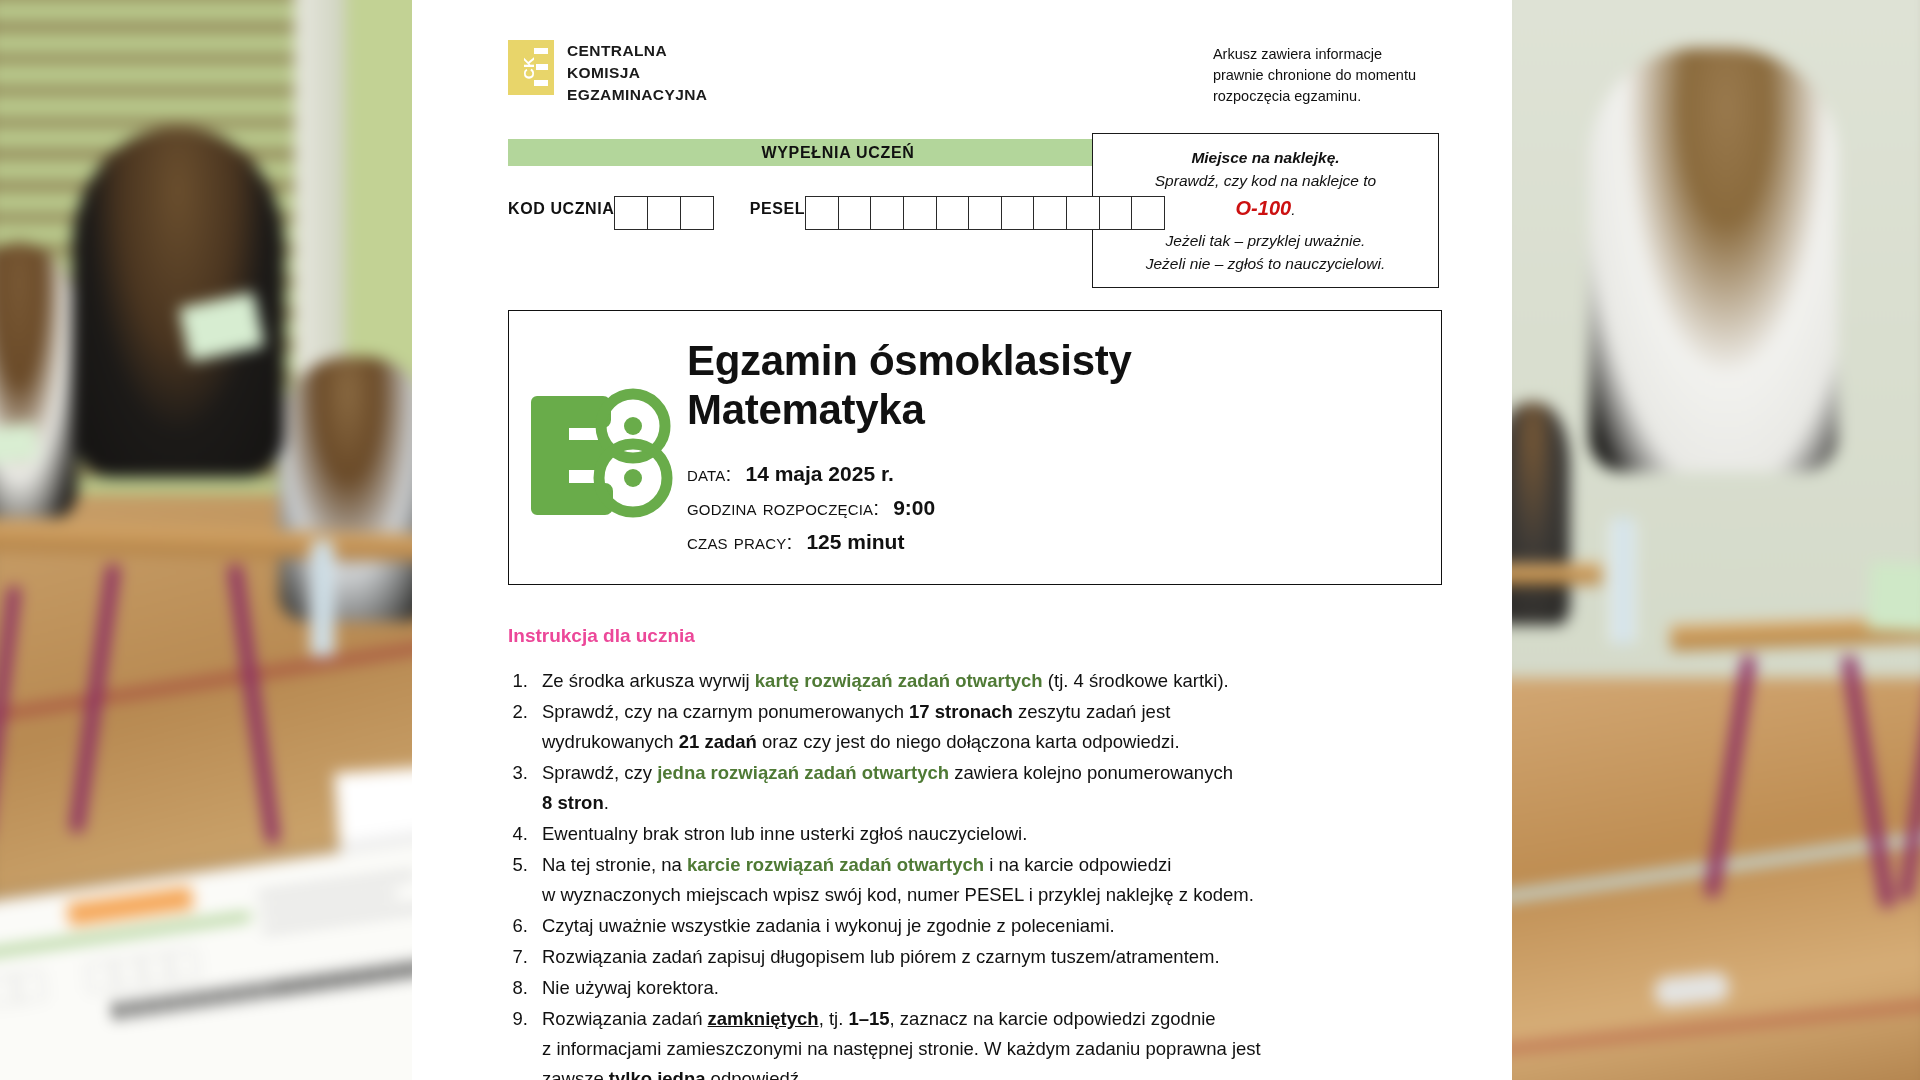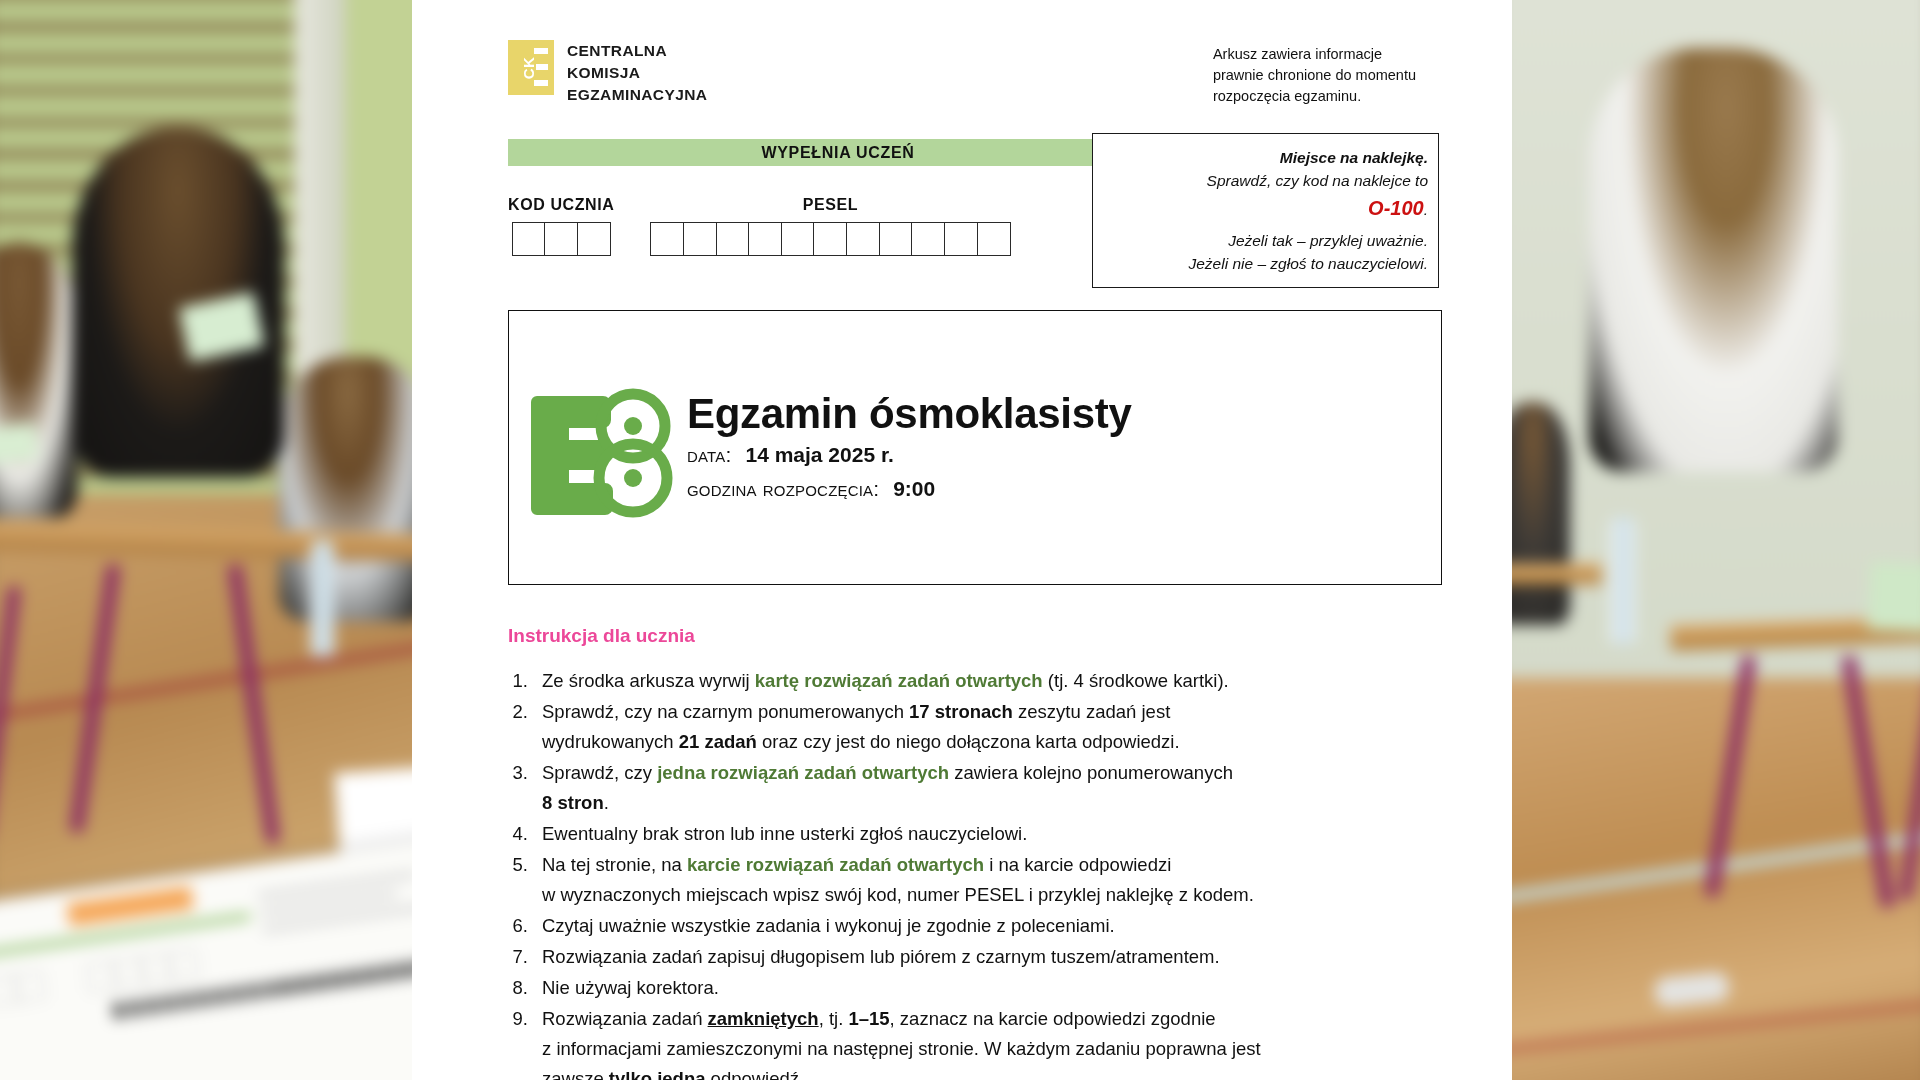--- a/index.html
+++ b/index.html
@@ -220,33 +220,33 @@
     display:flex; align-items:center; justify-content:center;
   }
   .greenbar span {
     font-size:16px; font-weight:bold; color:#111; letter-spacing:.7px;
   }
 
   
   .sticker {
     position:absolute; left:680px; top:133px; width:347px; height:155px;
     border:1.6px solid #1a1a1a; background:#fff;
-    display:flex; flex-direction:column; align-items:flex-end; justify-content:center;
+    display:flex; flex-direction:column; align-items:center; justify-content:center;
     padding: 6px 10px;
   }
   .sticker .l {
     font-style: italic; font-size:15.5px; color:#111; line-height:1.5; text-align:center;
   }
   .sticker .l.b { font-weight:bold; }
   .sticker .code { color:#cc1111; font-weight:bold; font-size:20px; }
 
   
   .fields { position:absolute; left:96px; top:196px; }
   .fl { display:flex; align-items:flex-start; gap:36px; }
-  .fgroup { display:flex; flex-direction:column; align-items:center; }
+  .fgroup { display:flex; flex-direction:row; align-items:center; }
   .flabel { font-size:16px; font-weight:bold; color:#111; letter-spacing:.6px; margin-bottom:8px; }
   .boxes { display:flex; }
   .boxes i { display:block; width:34px; height:34px; border:1.4px solid #2a2a2a; margin-left:-1.4px; background:#fff; }
   .boxes i:first-child { margin-left:0; }
 
   
   .titlebox {
     position:absolute; left:96px; top:310px; width:934px; height:275px;
     border:1.8px solid #111; background:#fff;
     display:flex; align-items:center;
@@ -413,29 +413,34 @@
       <svg viewBox="0 0 150 160" xmlns="http://www.w3.org/2000/svg">
         <path d="M6 28 h66 a8 8 0 0 1 8 8 v16 a8 8 0 0 1 -8 8 h-34 v12 h30 a8 8 0 0 1 8 8 v14 a8 8 0 0 1 -8 8 h-30 v13 h36 a8 8 0 0 1 8 8 v16 a8 8 0 0 1 -8 8 h-68 a6 6 0 0 1 -6 -6 v-107 a6 6 0 0 1 6 -6 z" fill="#69ac4a"></path>
         <circle cx="102" cy="58" r="32" fill="none" stroke="#69ac4a" stroke-width="11"></circle>
         <circle cx="102" cy="110" r="34" fill="none" stroke="#69ac4a" stroke-width="11"></circle>
         <circle cx="102" cy="58" r="9" fill="#69ac4a"></circle>
         <circle cx="102" cy="110" r="9" fill="#69ac4a"></circle>
       </svg>
     </div>
     <div class="titletxt">
       <div class="t1">Egzamin ósmoklasisty</div>
+      <div class="t2">Matematyka</div>
       <div class="meta">
         <div>
           <span class="sc">Data:</span>
           <b>14 maja 2025 r.</b>
         </div>
         <div>
           <span class="sc">Godzina rozpoczęcia:</span>
           <b>9:00</b>
         </div>
+        <div>
+          <span class="sc">Czas pracy:</span>
+          <b>125 minut</b>
+        </div>
       </div>
     </div>
   </div>
 
   <div class="instr-h">Instrukcja dla ucznia</div>
 
   <div class="instr">
 
     <div class="ii">
       <div class="num">1.</div>

